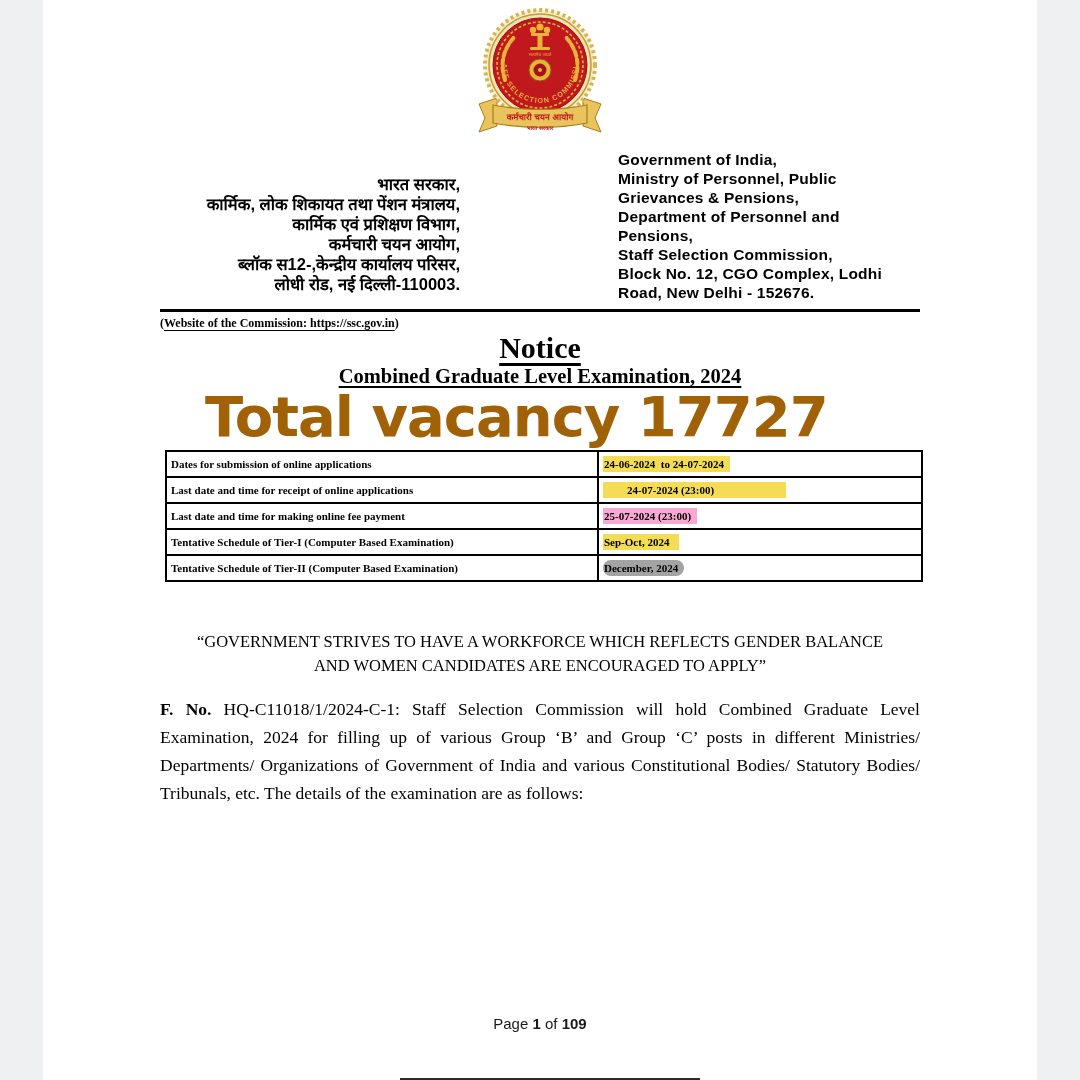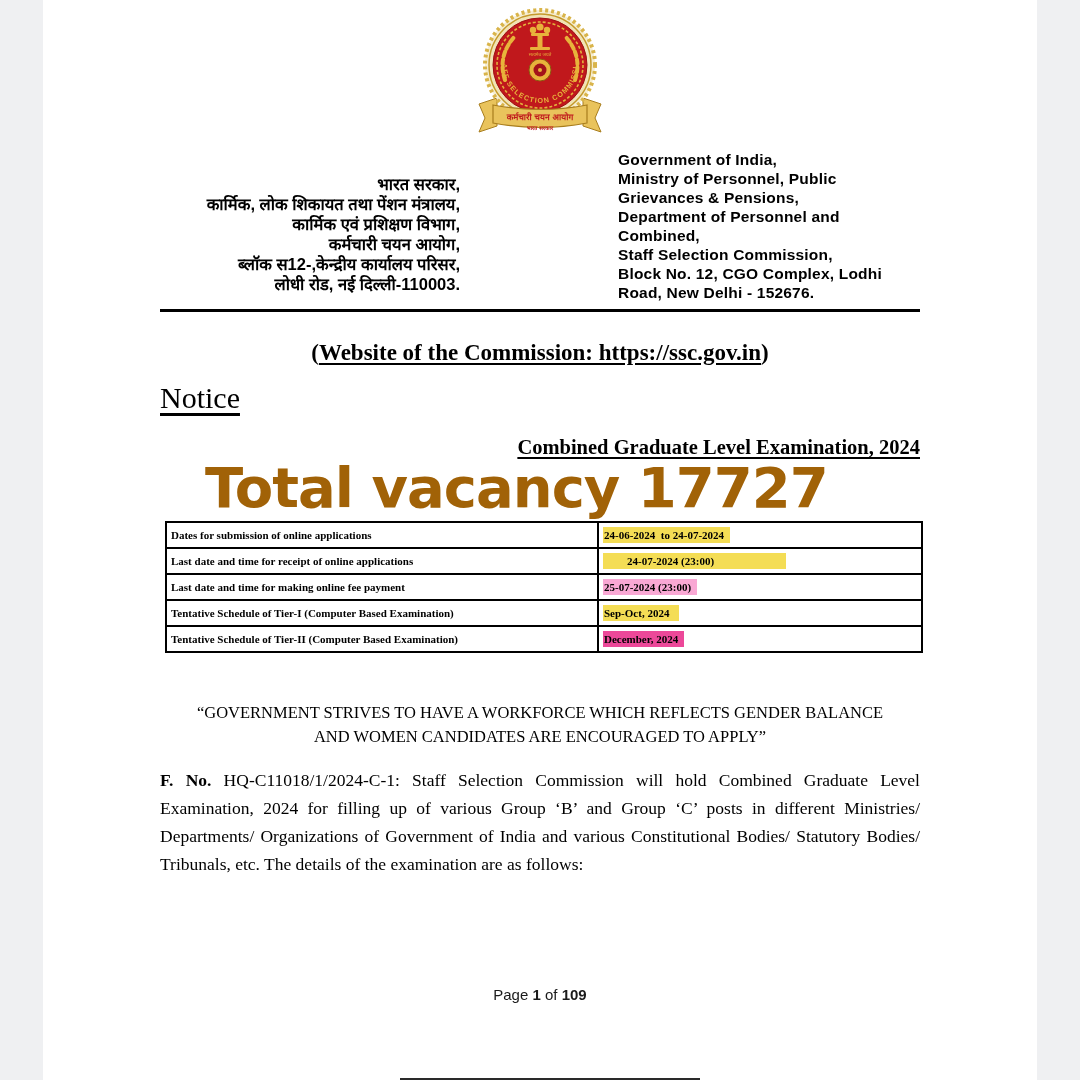--- a/index.html
+++ b/index.html
@@ -24,26 +24,26 @@
     font-family:"Liberation Sans","DejaVu Sans",sans-serif;
     font-weight:bold;font-size:16.5px;line-height:20px;
   }
   .addr-en{
     width:302px;text-align:left;
     font-family:"Liberation Sans","DejaVu Sans",sans-serif;
     font-weight:bold;font-size:15.5px;line-height:19px;letter-spacing:.2px;
   }
   .rule{border:none;border-top:3px solid #000;margin:7px 0 0 0;}
   
-  .website-line{margin-top:28px;text-align:center;font-weight:bold;font-size:23px;}
+  .website-line{margin-top:4px;text-align:left;font-weight:bold;font-size:12px;}
   .website-line .u{text-decoration:underline;text-underline-offset:3px;}
   
-  .notice-title{margin-top:15px;font-weight:normal;font-size:30px;
+  .notice-title{text-align:center;font-weight:bold;font-size:30px;
     text-decoration:underline;text-underline-offset:5px;text-decoration-thickness:2.5px;}
-  .exam-title{margin-top:21px;text-align:right;font-weight:bold;font-size:20.5px;
+  .exam-title{text-align:center;font-weight:bold;font-size:20.5px;
     text-decoration:underline;text-underline-offset:3px;text-decoration-thickness:2px;}
   
   .vacancy{
     margin-top:-2px;margin-left:45px;
     font-family:"DejaVu Sans",sans-serif;font-weight:bold;
     font-size:56px;line-height:62px;letter-spacing:-1px;
     white-space:nowrap;
   }
   
   table.sched{border-collapse:collapse;margin-left:5px;margin-top:2px;width:752px;table-layout:fixed;}
@@ -59,21 +59,21 @@
   tr:nth-child(5) .hl{}
   tr:nth-child(6) .hl{padding-left:8px;padding-right:34px;}
   
   .quote{margin:48px auto 0 auto;width:720px;text-align:center;
     font-size:16.5px;line-height:23.5px;}
   
   .para{margin-top:18px;font-size:17.5px;line-height:28px;text-align:justify;}
   .para b{font-weight:bold;}
   
   .footer{
-    position:absolute;left:0;top:986px;width:100%;text-align:center;
+    position:absolute;left:0;top:1015px;width:100%;text-align:center;
     font-family:"Liberation Sans","DejaVu Sans",sans-serif;font-size:15px;color:#1a1a1a;
   }
   .footer b{font-weight:bold;}
   .bottom-edge{position:absolute;left:400px;bottom:0;width:300px;height:2px;background:#2a2a2a;}
 </style>
 </head>
 <body>
 
 <div class="page">
   <div class="content">
@@ -127,21 +127,21 @@
         <div>कार्मिक एवं प्रशिक्षण विभाग,</div>
         <div>कर्मचारी चयन आयोग,</div>
         <div>ब्लॉक स12-,केन्द्रीय कार्यालय परिसर,</div>
         <div>लोधी रोड, नई दिल्ली-110003.</div>
       </div>
       <div class="addr-en">
         <div>Government of India,</div>
         <div>Ministry of Personnel, Public</div>
         <div>Grievances &amp; Pensions,</div>
         <div>Department of Personnel and</div>
-        <div>Combined,</div>
+        <div>Pensions,</div>
         <div>Staff Selection Commission,</div>
         <div>Block No. 12, CGO Complex, Lodhi</div>
         <div>Road, New Delhi - 152676.</div>
       </div>
     </div>
 
     <hr class="rule">
 
     <div class="website-line"><span>(</span><span class="u">Website of the Commission: https://ssc.gov.in</span><span>)</span></div>
 
@@ -164,21 +164,21 @@
         <tr>
           <td class="lbl">Last date and time for making online fee payment</td>
           <td class="val"><span class="hl" style="background: #f9a8d4;">25-07-2024 (23:00)</span></td>
         </tr>
         <tr>
           <td class="lbl">Tentative Schedule of Tier-I (Computer Based Examination)</td>
           <td class="val"><span class="hl" style="background: rgb(244, 221, 85);">Sep-Oct, 2024</span></td>
         </tr>
         <tr>
           <td class="lbl">Tentative Schedule of Tier-II (Computer Based Examination)</td>
-          <td class="val"><span class="hl" style="background: #ec4899;">December, 2024</span></td>
+          <td class="val"><span class="hl" style="background: #a3a3a3; border-radius: 8px;">December, 2024</span></td>
         </tr>
       </tbody>
     </table>
 
     <div class="quote">“GOVERNMENT STRIVES TO HAVE A WORKFORCE WHICH REFLECTS GENDER BALANCE AND WOMEN CANDIDATES ARE ENCOURAGED TO APPLY”</div>
 
     <div class="para"><b>F. No.</b><span> HQ-C11018/1/2024-C-1: Staff Selection Commission will hold Combined Graduate Level Examination, 2024 for filling up of various Group ‘B’ and Group ‘C’ posts in different Ministries/ Departments/ Organizations of Government of India and various Constitutional Bodies/ Statutory Bodies/ Tribunals, etc. The details of the examination are as follows:</span></div>
 
   </div>
 

